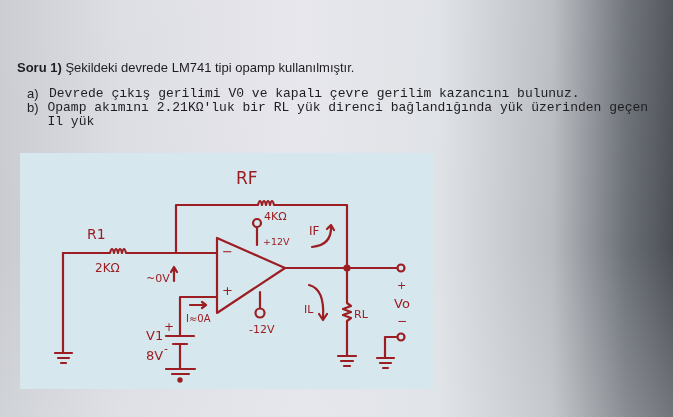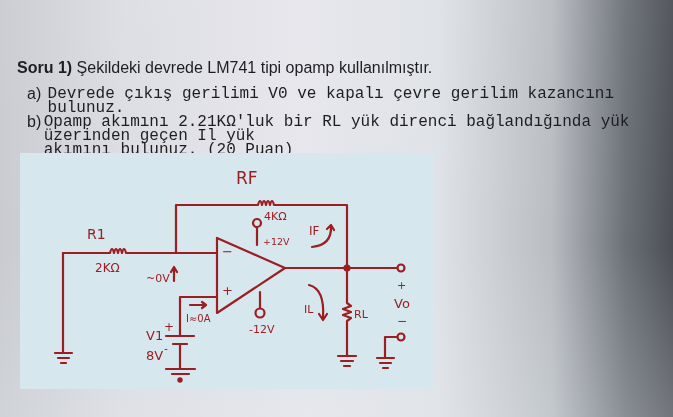--- a/index.html
+++ b/index.html
@@ -8,21 +8,21 @@
     background: linear-gradient(90deg, #c9cbd1 0%, #dcdde3 18%, #e6e6ec 45%, #dfe2e6 65%, #b9bdc2 82%, #6b6f76 93%, #4b4e55 100%);
     font-family: "Liberation Sans", sans-serif;
   }
   .page-shade {
     position: absolute; inset: 0;
     background: linear-gradient(180deg, rgba(255,255,255,0.05) 0%, rgba(255,255,255,0) 60%, rgba(230,235,238,0.25) 100%);
     pointer-events: none;
   }
   .question {
     position: absolute; left: 17px; top: 61px; width: 640px;
-    color: #1e1e22; font-size: 16px; line-height: 14px;
+    color: #1e1e22; font-size: 13px; line-height: 14px;
   }
   .q-title { font-weight: normal; }
   .q-title b { font-weight: bold; }
   .q-list { margin-top: 12px; padding-left: 32px; }
   .q-item { display: flex; }
   .q-item .lbl { width: 22px; margin-left: -22px; display:inline-block; }
   .q-item .txt { display: inline-block; font-family: Liberation Mono, monospace; }
   .q-item + .q-item { margin-top: 0px; }
   .cont { padding-left: 0px; }
   .panel {
@@ -44,21 +44,20 @@
   </div>
   <div class="q-list">
     <div class="q-item">
       <span class="lbl">a)</span>
       <span class="txt">Devrede çıkış gerilimi V0 ve kapalı çevre gerilim kazancını bulunuz.</span>
     </div>
     <div class="q-item">
       <span class="lbl">b)</span>
       <span class="txt">
         <span>Opamp akımını 2.21KΩ'luk bir RL yük direnci bağlandığında yük üzerinden geçen Il yük</span><br>
-        <span class="cont">akımını bulunuz. (20 Puan)</span>
       </span>
     </div>
   </div>
 </div>
 
 <div class="panel"></div>
 
 <svg class="circuit" width="673" height="417" viewBox="0 0 673 417" fill="none" stroke="#9c1d22" stroke-width="2.2" stroke-linecap="round" stroke-linejoin="round">
 
   <g>

